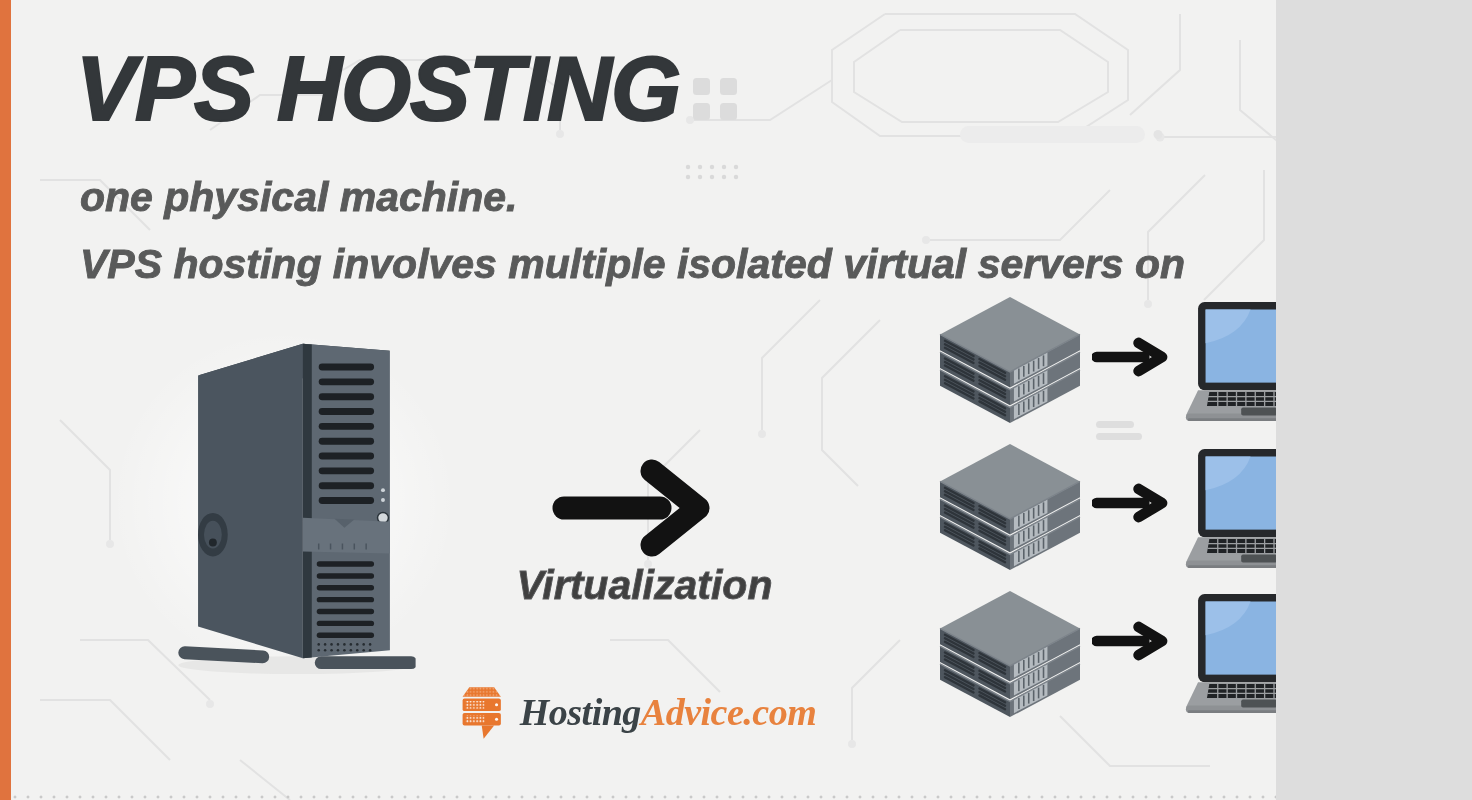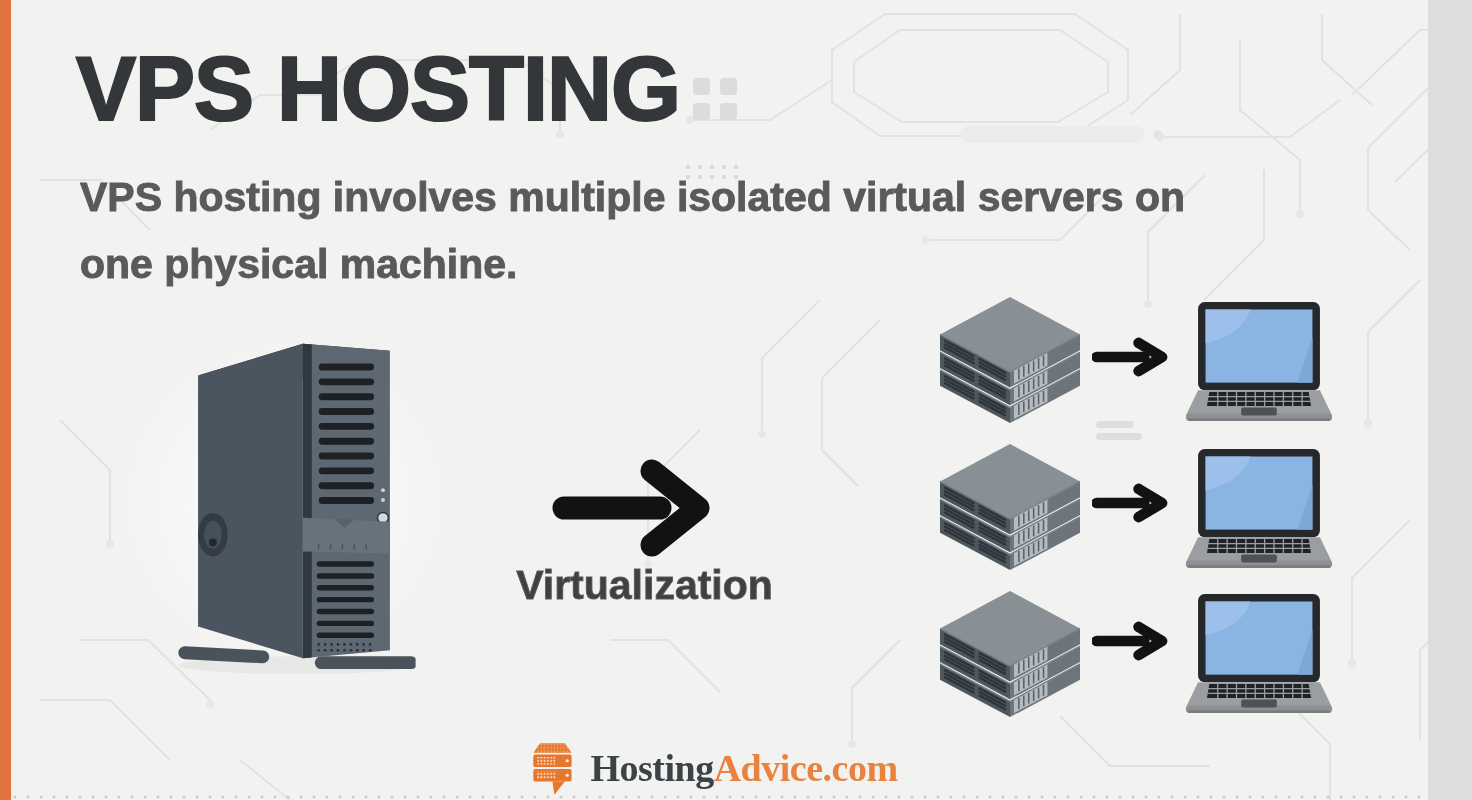--- a/index.html
+++ b/index.html
@@ -1,36 +1,36 @@
 <!DOCTYPE html>
 <html><head>
 <meta charset="utf-8">
 <style>
   html,body{margin:0;padding:0;background:#ddd;}
-  .canvas{position:relative;width:1428px;height:800px;background:#f2f2f1;overflow:hidden;
-          font-family:"Liberation Sans",sans-serif;}
+  .canvas{position:relative;width:1276px;height:800px;background:#f2f2f1;overflow:hidden;
+          font-family:"Liberation Sans",sans-serif;font-style:italic;}
   .accent-bar{position:absolute;left:0;top:0;width:11px;height:100%;background:#e0733e;z-index:5;}
   .circuit{position:absolute;left:0;top:0;z-index:0;}
   .glow{position:absolute;left:104px;top:322px;width:360px;height:360px;z-index:1;
         background:radial-gradient(ellipse at center,rgba(255,255,255,.9) 0%,rgba(255,255,255,0) 68%);}
   .title{position:absolute;left:76px;top:44px;z-index:2;font-size:90px;font-weight:700;line-height:1;
          color:#33373a;letter-spacing:-1px;-webkit-text-stroke:2.2px #33373a;}
   .subtitle{position:absolute;left:80px;top:164px;z-index:2;font-size:41px;font-weight:700;
             line-height:67px;color:#595a5a;-webkit-text-stroke:0.9px #595a5a;}
   .tower{position:absolute;left:166px;top:324px;width:252px;height:356px;z-index:2;}
   .big-arrow{position:absolute;left:550px;top:458px;width:170px;height:100px;z-index:2;}
   .virt-label{position:absolute;left:452px;top:562px;width:385px;text-align:center;z-index:2;
               font-size:41px;font-weight:700;color:#404040;-webkit-text-stroke:0.9px #58595b;}
   .stack{position:absolute;left:936px;width:148px;height:138px;z-index:2;}
   .stack.r1{top:292px}.stack.r2{top:439px}.stack.r3{top:586px}
   .sarrow{position:absolute;left:1092px;width:84px;height:42px;z-index:2;}
   .sarrow.r1{top:336px}.sarrow.r2{top:482px}.sarrow.r3{top:620px}
   .laptop{position:absolute;left:1184px;width:150px;height:132px;z-index:2;}
   .laptop.r1{top:296px}.laptop.r2{top:443px}.laptop.r3{top:588px}
-  .footer-brand{position:absolute;left:50%;top:740px;transform:translateX(-50%);
+  .footer-brand{position:absolute;left:50%;top:684px;transform:translateX(-50%);
                 display:flex;align-items:center;gap:16px;z-index:2;}
   .brand-icon{width:44px;height:56px;flex:0 0 auto;}
   .brand-text{font-family:"Liberation Serif",serif;font-weight:700;font-size:38px;letter-spacing:-0.5px;white-space:nowrap;}
   .brand-dark{color:#3b4347}
   .brand-orange{color:#e8823e}
   .bottom-dots{position:absolute;left:0;right:0;bottom:1px;height:4px;z-index:4;
                background-image:radial-gradient(circle at 2px 2px,#c9c9c9 1.3px,transparent 1.7px);
                background-size:13px 4px;background-repeat:repeat-x;}
 </style>
 </head>
@@ -264,22 +264,22 @@
     <rect x="1096" y="421" width="38" height="7" rx="3.5" fill="#dedede"></rect>
     <rect x="1096" y="433" width="46" height="7" rx="3.5" fill="#dedede"></rect>
   </svg>
 
   <div class="glow"></div>
   <div class="accent-bar"></div>
 
   <div class="title">VPS HOSTING</div>
 
   <div class="subtitle">
+    <div>one physical machine.</div>
     <div>VPS hosting involves multiple isolated virtual servers on</div>
-    <div>one physical machine.</div>
   </div>
 
   <svg class="tower" viewBox="0 0 250 360" aria-hidden="true">
     <use href="#sym-tower"></use>
   </svg>
 
   <svg class="big-arrow" viewBox="0 0 170 100" aria-hidden="true">
     <use href="#sym-big-arrow"></use>
   </svg>
 

